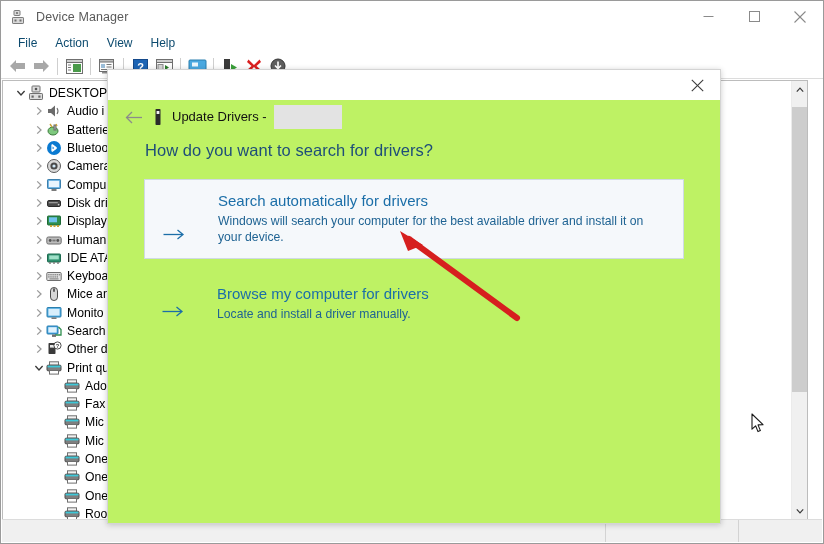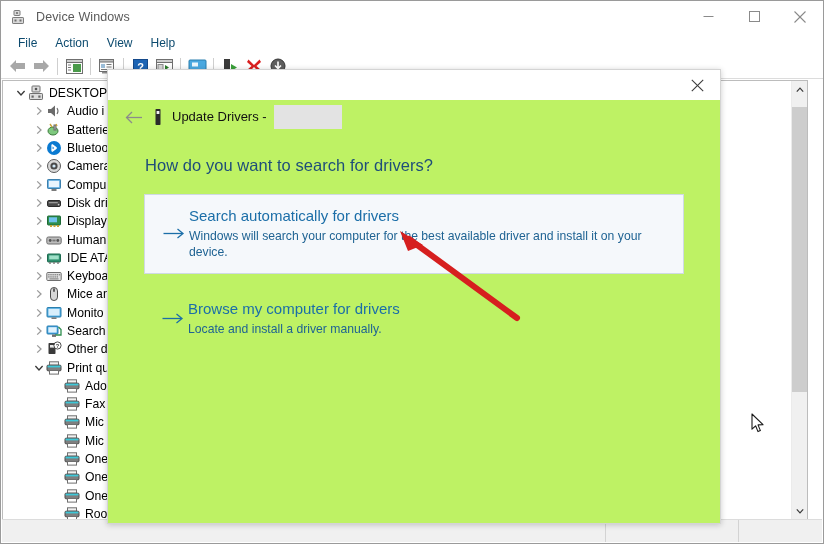--- a/index.html
+++ b/index.html
@@ -199,41 +199,42 @@
     line-height: 18px;
   }
   .redaction {
     display: inline-block;
     width: 68px; height: 24px;
     background: #e3e3e3;
     vertical-align: middle;
     margin-left: 7px;
   }
   .dlg-question {
-    margin: 22px 0 0 37px;
+    margin: 7px 0 0 37px;
     font-size: 16.5px;
     color: #1f4e79;
     font-weight: normal;
     letter-spacing: 0.05px;
   }
   .options {
     margin-top: 19px;
     padding: 0 36px;
   }
   .option-box {
     border: 1px solid #cfdae3;
     background: #f5f8fb;
     padding: 11px 0 13px 0;
     position: relative;
   }
   .option {
     display: flex;
-    align-items: center;
+    align-items: flex-end;
     padding-left: 18px;
     padding-right: 22px;
+    gap: 29px;
   }
   .opt-arrow {
     width: 26px; flex: 0 0 auto;
     padding-top: 3px;
   }
   .opt-body { flex: 1 1 auto; }
   .opt-title {
     font-size: 15px;
     color: #1b6ea8;
     line-height: 20px;
@@ -293,21 +294,21 @@
   <div class="titlebar">
     <div class="titlebar-icon">
       <svg width="16" height="16" viewBox="0 0 16 16">
         <rect x="3" y="1.5" width="6" height="5" rx="0.6" fill="#d9d9d9" stroke="#7c7c7c" stroke-width="1"></rect>
         <circle cx="6" cy="4" r="1.1" fill="#6e6e6e"></circle>
         <rect x="1.5" y="8.5" width="11" height="6" rx="0.6" fill="#d9d9d9" stroke="#7c7c7c" stroke-width="1"></rect>
         <rect x="3.5" y="10.5" width="2" height="2" fill="#6e6e6e"></rect>
         <rect x="8.5" y="10.5" width="2" height="2" fill="#6e6e6e"></rect>
       </svg>
     </div>
-    <div class="titlebar-text">Device Windows</div>
+    <div class="titlebar-text">Device Manager</div>
     <div class="win-controls">
       <div class="win-btn">
         <svg width="11" height="11" viewBox="0 0 11 11">
             <line x1="0.5" y1="5.5" x2="10.5" y2="5.5" stroke="#8a8a8a" stroke-width="1"></line>
           </svg>
       </div>
       <div class="win-btn">
         <svg width="11" height="11" viewBox="0 0 11 11">
             <rect x="0.5" y="0.5" width="10" height="10" fill="none" stroke="#8a8a8a" stroke-width="1"></rect>
           </svg>

